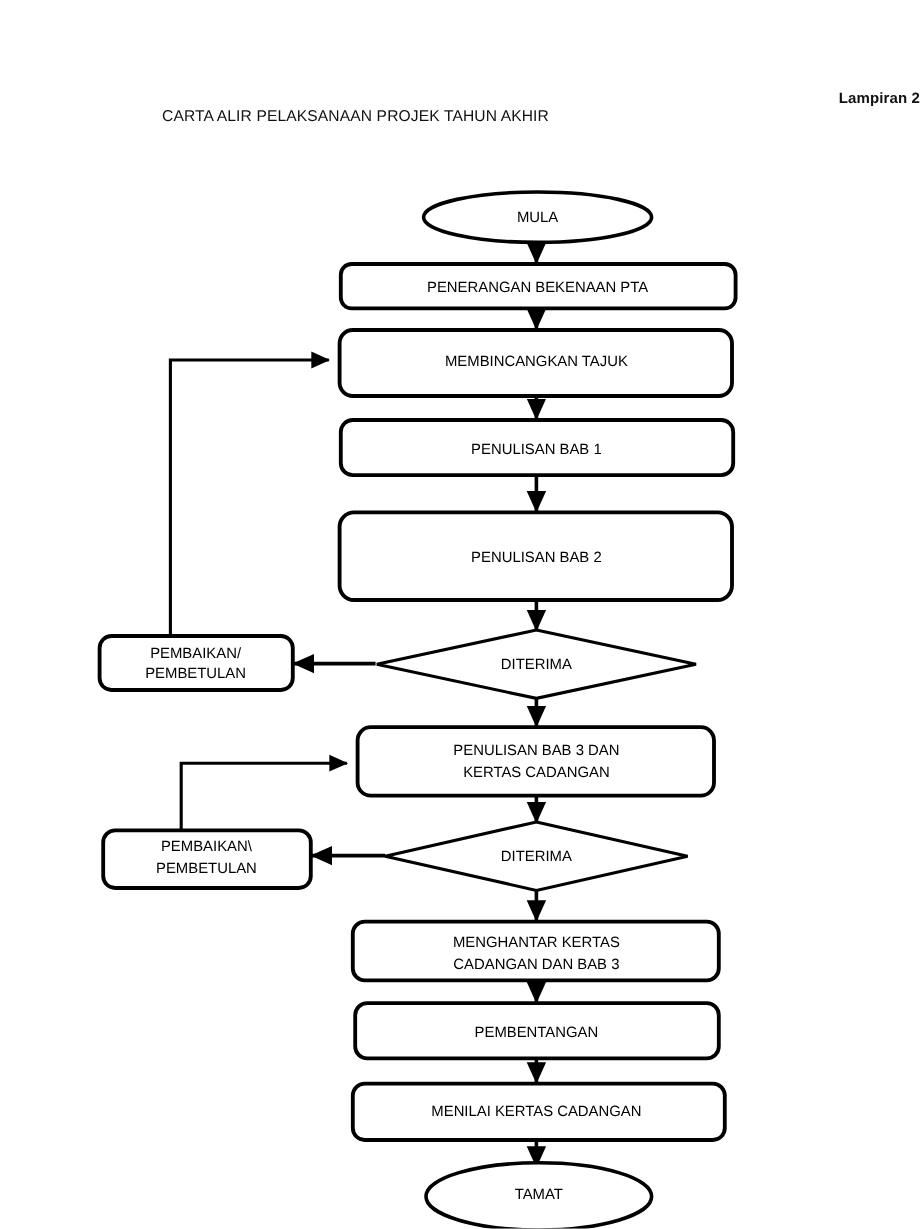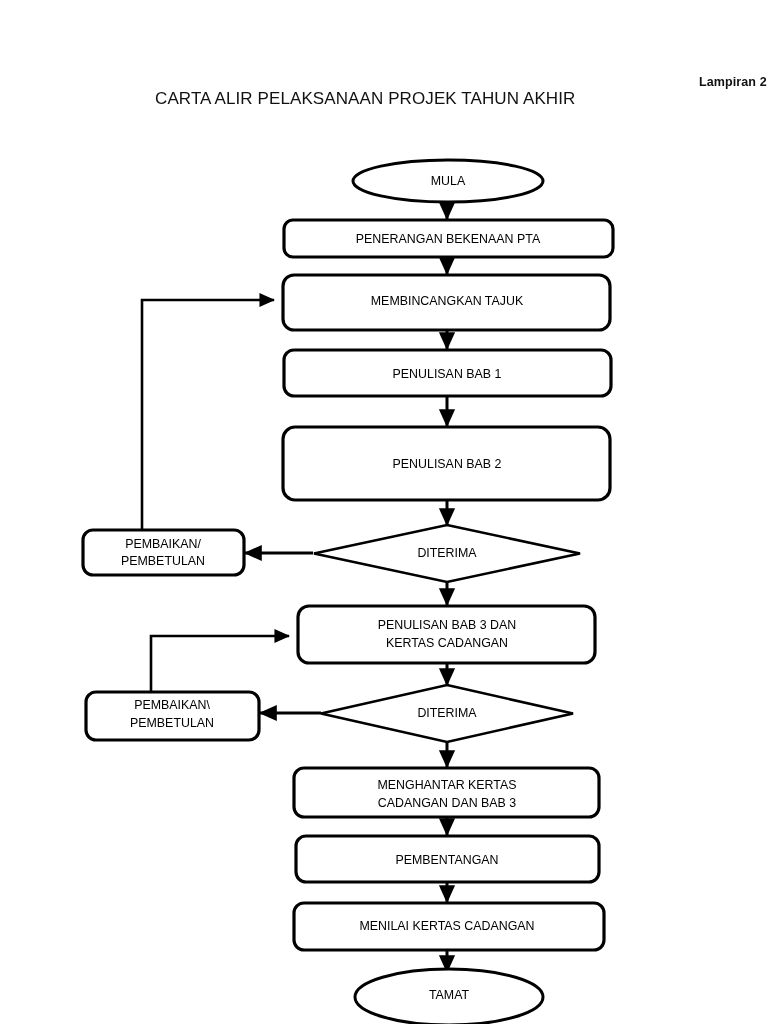--- a/index.html
+++ b/index.html
@@ -29,24 +29,24 @@
     white-space: nowrap;
     color: #111111;
   }
   #lampiran {
     left: 656px;
     top: 75px;
     font-weight: bold;
     font-size: 12.5px;
   }
   #charttitle {
-    left: 112px;
+    left: 92px;
     top: 89px;
     font-weight: normal;
-    font-size: 17px;
+    font-size: 13px;
   }
   svg#flow {
     position: absolute;
     left: 0; top: 0;
     width: 768px;
     height: 1024px;
     display: block;
   }
   svg text {
     font-family: "Liberation Sans", sans-serif;

